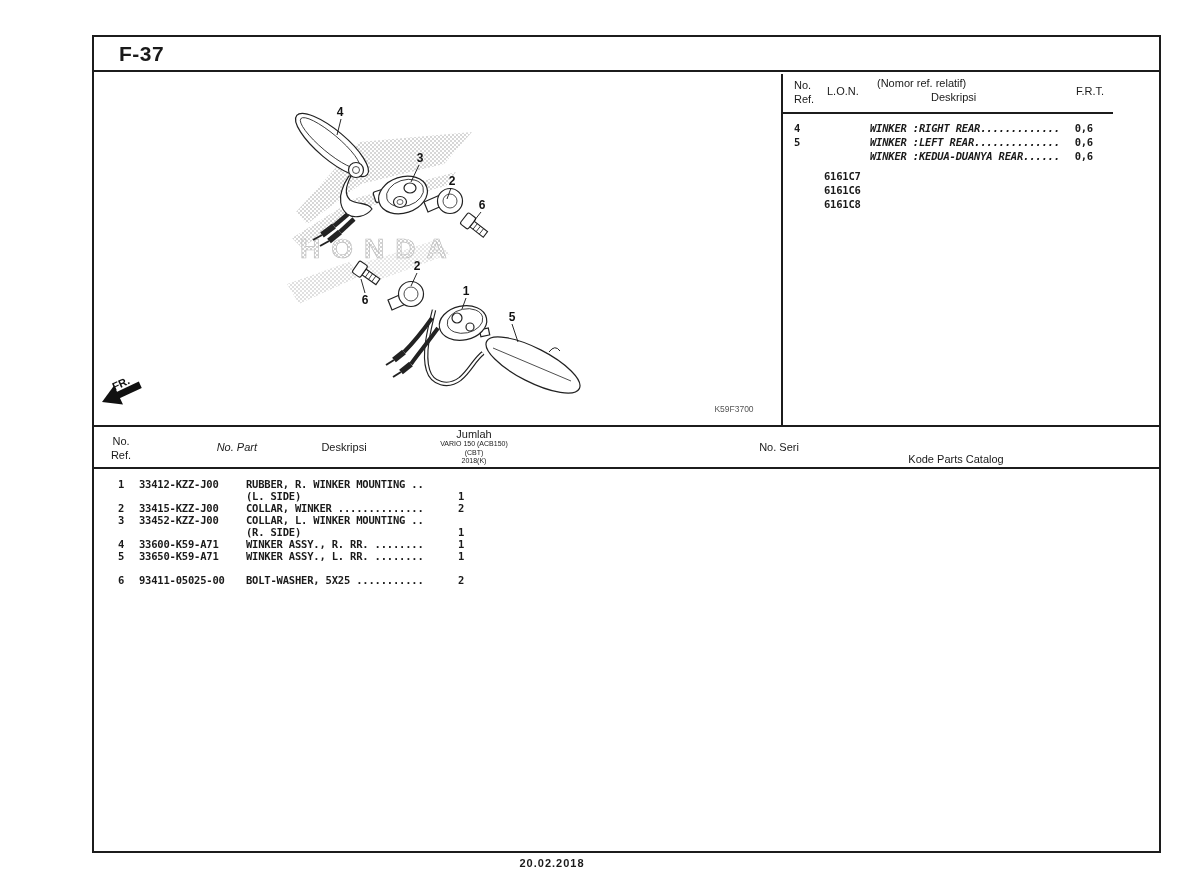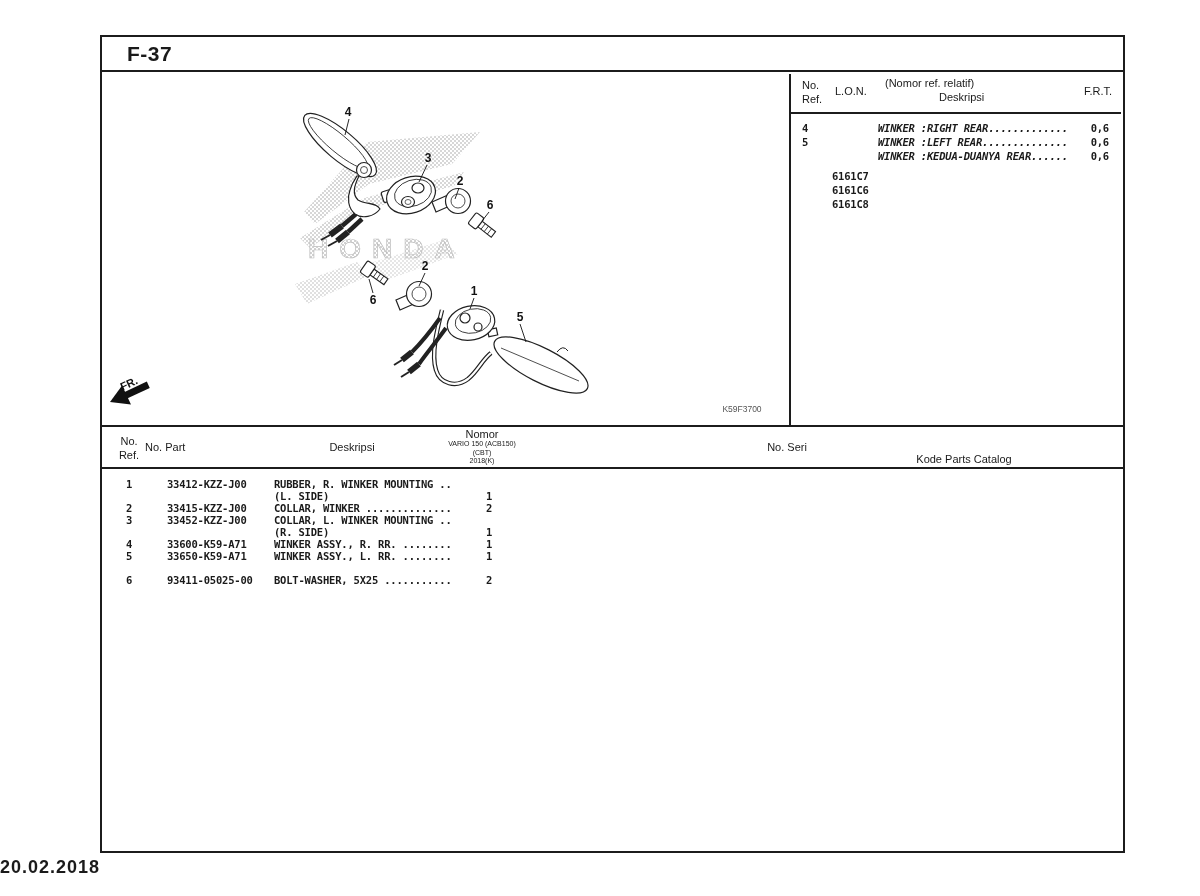--- a/index.html
+++ b/index.html
@@ -1,22 +1,22 @@
 <!DOCTYPE html>
 <html><head>
 <meta charset="utf-8">
 <style>
   html,body{margin:0;padding:0;}
   body{
     width:1200px;height:896px;position:relative;background:#ffffff;
     font-family:"Liberation Sans",sans-serif;color:#1a1a1a;overflow:hidden;
   }
   .page{
-    position:absolute;left:100px;top:35px;width:1021px;height:814px;
-    border:2px solid #1c1c1c;background:#fff;
+    position:absolute;left:92px;top:35px;width:1021px;height:814px;
+    border:2px solid #1c1c1c;background:#fff;padding-left:44px;
   }
   
   .titlebar{position:absolute;left:0;top:0;width:100%;height:35px;border-bottom:2px solid #1c1c1c;box-sizing:border-box;}
   .page-code{position:absolute;left:25px;top:5px;font-size:21px;font-weight:bold;letter-spacing:.5px;}
   .page-title{
     position:absolute;left:0;right:0;top:4px;text-align:center;
     font-size:22px;font-weight:bold;letter-spacing:2px;
     text-shadow:13px 1px 0 #e4e4e4,-13px 1px 0 #efefef;
   }
   
@@ -28,39 +28,39 @@
   .rh-lon{position:absolute;left:44px;top:11px;}
   .rh-note{position:absolute;left:94px;top:3px;}
   .rh-desk{position:absolute;left:148px;top:17px;}
   .rh-frt{position:absolute;right:9px;top:11px;}
   .ref-rows{padding-top:8px;}
   .ref-line{display:flex;height:14px;align-items:flex-start;
     font-family:"DejaVu Sans Mono",monospace;font-size:10.5px;font-weight:bold;letter-spacing:-.2px;white-space:pre;}
   .rl-ref{width:28px;text-align:center;flex:0 0 auto;}
   .rl-lon{width:46px;margin-left:13px;flex:0 0 auto;margin-top:48px;}
   .rl-desc{flex:0 0 auto;font-style:italic;}
-  .rl-frt{margin-left:auto;margin-right:12px;flex:0 0 auto;}
+  .rl-frt{margin-left:auto;margin-right:20px;flex:0 0 auto;}
   
   .mid-sep{position:absolute;left:0;top:388px;width:100%;height:2px;background:#1c1c1c;}
   .pt-header{position:absolute;left:0;top:390px;width:100%;height:42px;border-bottom:2px solid #1c1c1c;box-sizing:border-box;font-size:11px;}
   .ph-noref{position:absolute;left:7px;top:7px;width:40px;text-align:center;line-height:14px;}
-  .ph-part{position:absolute;left:43px;top:14px;width:120px;text-align:left;}
+  .ph-part{position:absolute;left:43px;top:14px;width:120px;text-align:right;font-style:italic;}
   .ph-desk{position:absolute;left:190px;top:14px;width:120px;text-align:center;}
   .ph-jumlah{position:absolute;left:305px;top:2px;width:150px;text-align:center;line-height:11px;}
   .ph-jumlah .small{font-size:7px;line-height:8.5px;display:block;}
   .ph-seri{position:absolute;left:615px;top:14px;width:140px;text-align:center;}
   .ph-kode{position:absolute;left:782px;top:14px;width:160px;text-align:center;margin-top:12px;}
   .pt-rows{position:absolute;left:0;top:432px;width:100%;padding-top:9px;}
   .pt-line{display:flex;height:12px;font-family:"DejaVu Sans Mono",monospace;font-size:10.5px;font-weight:bold;letter-spacing:-.2px;white-space:pre;}
   .pl-ref{width:28px;margin-left:13px;text-align:center;flex:0 0 auto;}
-  .pl-part{width:107px;margin-left:24px;flex:0 0 auto;}
+  .pl-part{width:107px;margin-left:4px;flex:0 0 auto;}
   .pl-desc{width:200px;flex:0 0 auto;}
   .pl-qty{width:30px;text-align:center;flex:0 0 auto;}
   
-  .date{position:absolute;left:0;top:857px;width:1104px;text-align:left;font-size:18px;font-weight:bold;letter-spacing:1px;}
+  .date{position:absolute;left:0;top:857px;width:1104px;text-align:center;font-size:11px;font-weight:bold;letter-spacing:1px;}
 </style>
 </head>
 <body>
 
 <div class="page">
 
   <div class="titlebar">
     <div class="page-code">F-37</div>
   </div>
 
@@ -204,21 +204,21 @@
 
   <div class="mid-sep"></div>
   <div class="pt-header">
     <div class="ph-noref">
       <span>No.</span><br>
       <span>Ref.</span>
     </div>
     <div class="ph-part">No. Part</div>
     <div class="ph-desk">Deskripsi</div>
     <div class="ph-jumlah">
-      <span>Nomor</span>
+      <span>Jumlah</span>
       <span class="small">VARIO 150 (ACB150)</span>
       <span class="small">(CBT)</span>
       <span class="small">2018(K)</span>
     </div>
     <div class="ph-seri">No. Seri</div>
     <div class="ph-kode">Kode Parts Catalog</div>
   </div>
   <div class="pt-rows">
       <div class="pt-line"><span class="pl-ref">1</span><span class="pl-part">33412-KZZ-J00</span><span class="pl-desc">RUBBER, R. WINKER MOUNTING ..</span><span class="pl-qty"></span></div>
       <div class="pt-line"><span class="pl-ref"></span><span class="pl-part"></span><span class="pl-desc">(L. SIDE)</span><span class="pl-qty">1</span></div>

